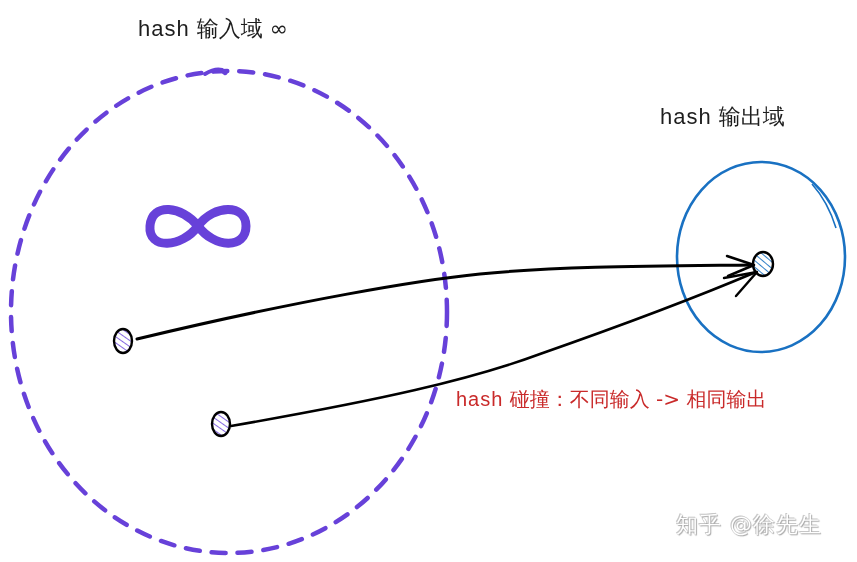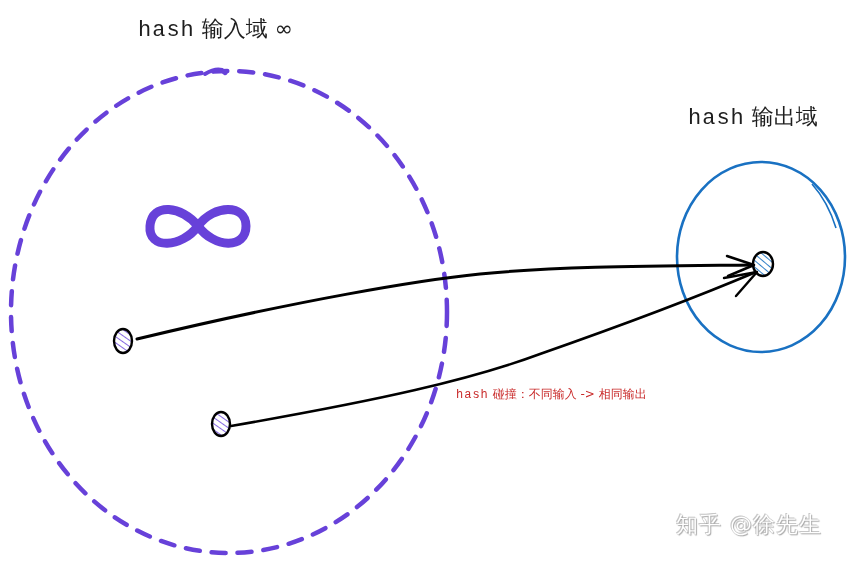--- a/index.html
+++ b/index.html
@@ -19,37 +19,37 @@
       left: 0; top: 0;
       width: 857px;
       height: 562px;
     }
     .label {
       position: absolute;
       white-space: nowrap;
       color: #1e1e1e;
     }
     .hash-word {
-      font-family: Liberation Mono, monospace;
+      font-family: Liberation Sans, sans-serif;
       letter-spacing: 1px;
     }
     .input-domain-title {
       left: 138px;
       top: 14px;
       font-size: 22px;
     }
     .output-domain-title {
-      left: 688px;
+      left: 660px;
       top: 102px;
       font-size: 22px;
     }
     .collision-note {
       left: 456px;
       top: 386px;
-      font-size: 12px;
+      font-size: 20px;
       color: #c92a2a;
     }
     .watermark {
       left: 676px;
       top: 510px;
       font-size: 22px;
       color: #ffffff;
       text-shadow: 0 0 1px #999, 1px 1px 1px #aaa, -1px -1px 0 #ccc;
       letter-spacing: 1px;
       text-align: center;

